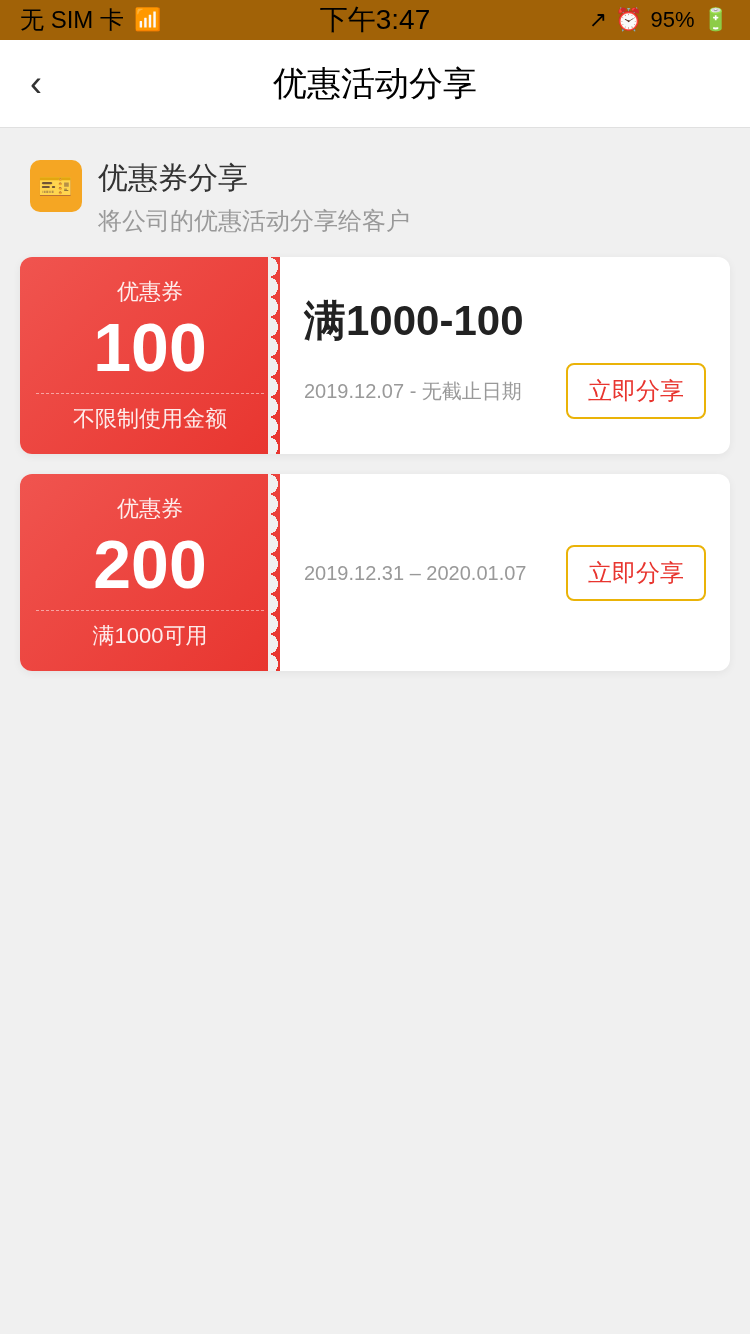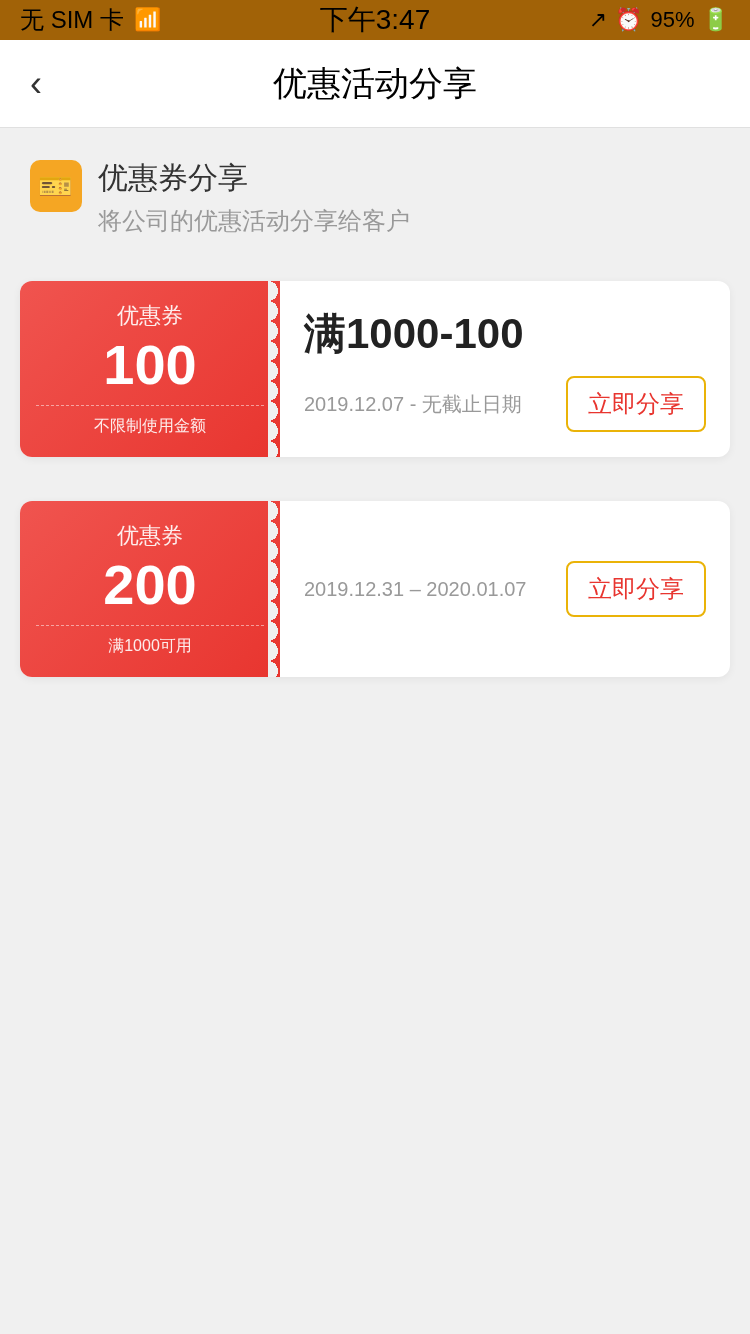--- a/index.html
+++ b/index.html
@@ -116,21 +116,20 @@
     }
 
     
     .coupon-card {
       background: #fff;
       border-radius: 12px;
       overflow: hidden;
       display: flex;
       align-items: stretch;
       box-shadow: 0 2px 8px rgba(0,0,0,0.06);
-      margin-top: 24px;
     }
 
     
     .coupon-left {
       width: 260px;
       background: linear-gradient(135deg, #f0544f 0%, #e8352f 100%);
       display: flex;
       flex-direction: column;
       align-items: center;
       justify-content: center;
@@ -150,34 +149,34 @@
       background: radial-gradient(circle at 0 10px, #f0f0f0 10px, transparent 10px) 0 0 / 24px 20px repeat-y;
       z-index: 2;
     }
 
     .coupon-label {
       font-size: 22px;
       color: rgba(255,255,255,0.9);
       margin-bottom: 6px;
     }
     .coupon-amount {
-      font-size: 56px;
+      font-size: 68px;
       font-weight: 700;
       color: #fff;
       line-height: 1;
       margin-bottom: 12px;
     }
     .coupon-divider {
       width: 100%;
       border: none;
       border-top: 1px dashed rgba(255,255,255,0.5);
       margin-bottom: 10px;
     }
     .coupon-condition {
-      font-size: 16px;
+      font-size: 22px;
       color: rgba(255,255,255,0.9);
       text-align: center;
     }
 
     
     .coupon-right {
       flex: 1;
       padding: 20px 24px;
       display: flex;
       flex-direction: column;

